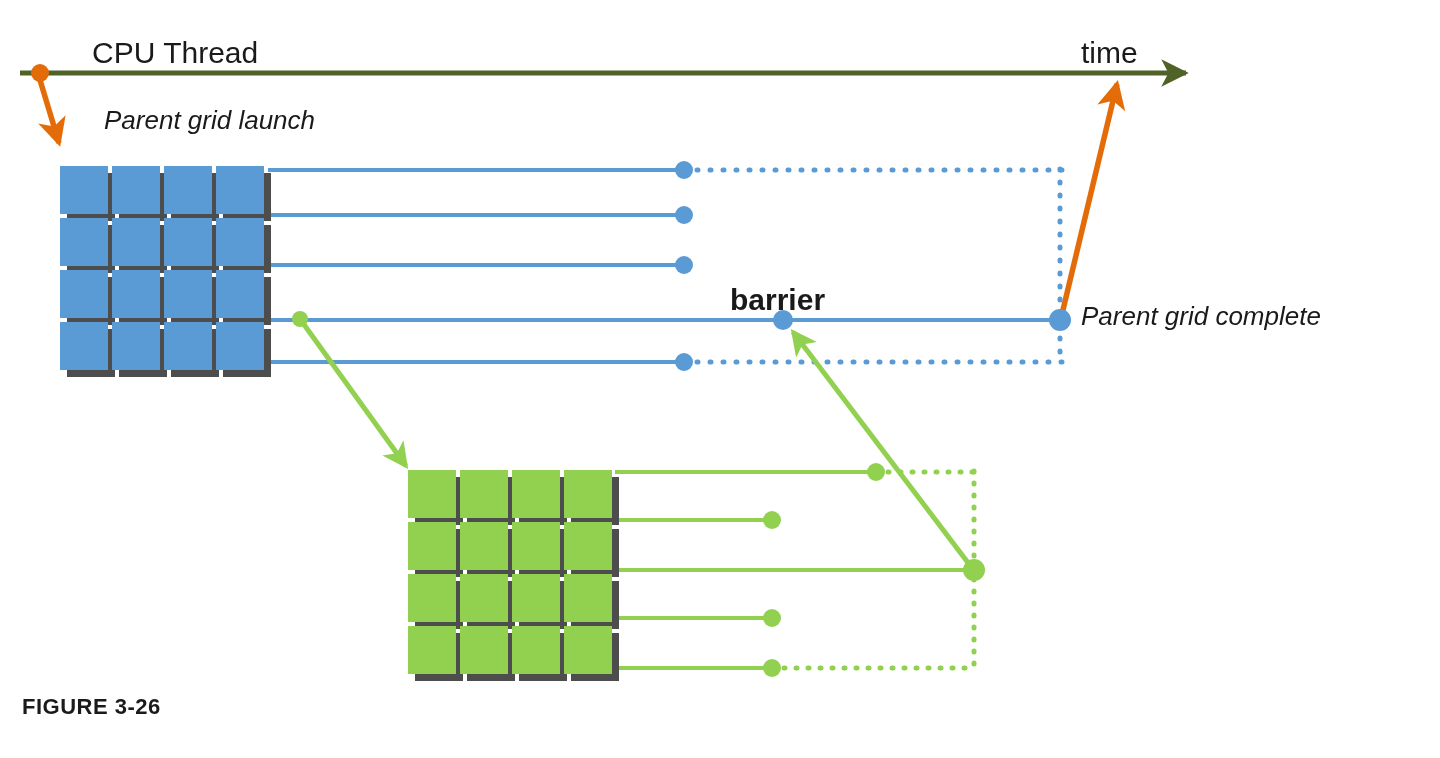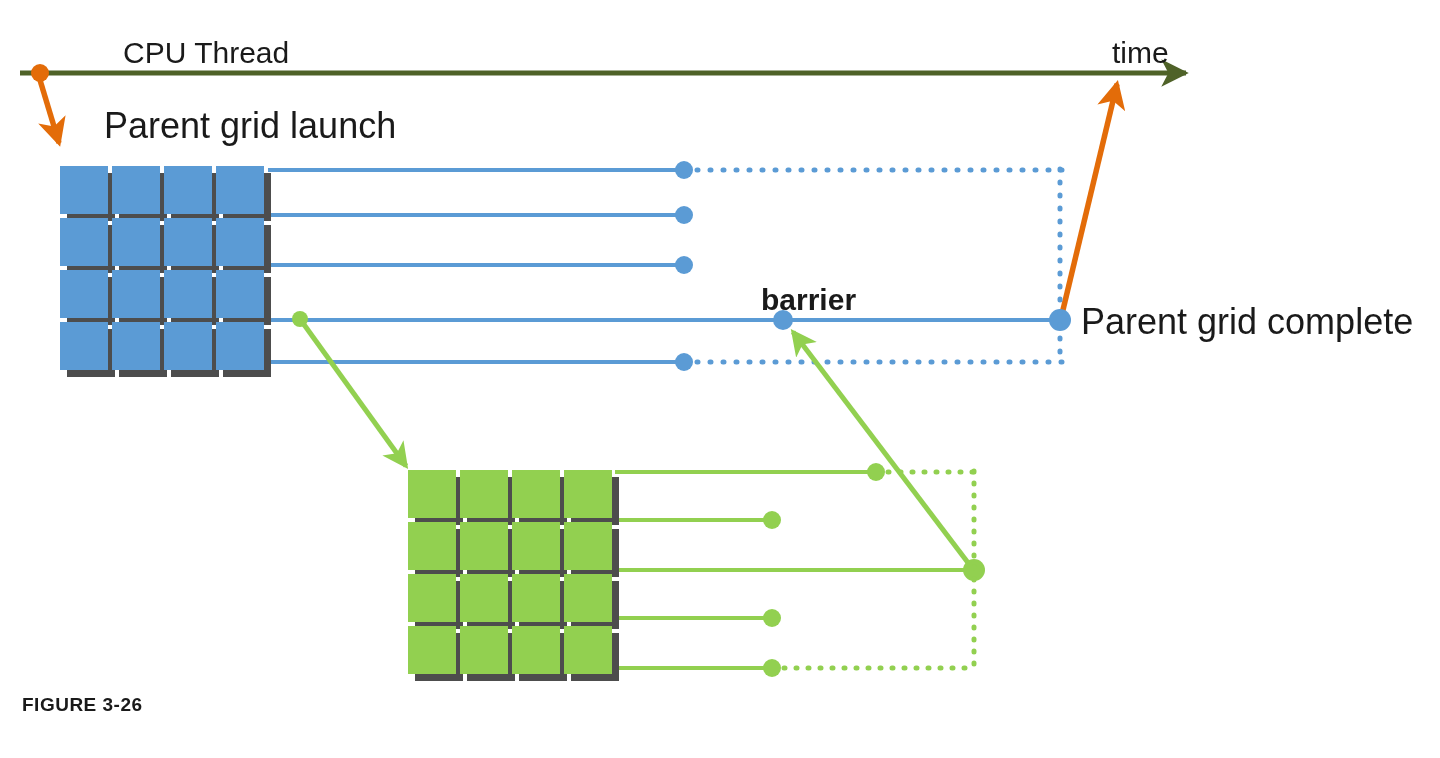--- a/index.html
+++ b/index.html
@@ -27,28 +27,28 @@
   .lbl {
     position: absolute;
     color: #1a1a1a;
     white-space: nowrap;
     font-family: "Liberation Sans", sans-serif;
   }
   .lbl-plain {
     font-size: 30px;
     font-style: normal;
     font-weight: 400;
-    margin-left: 31px;
   }
   .lbl-italic {
-    font-size: 36px;
+    font-size: 26px;
+    font-style: italic;
     font-weight: 400;
   }
   .lbl-caption {
-    font-size: 19px;
+    font-size: 22px;
     font-weight: bold;
     letter-spacing: 0.5px;
   }
   #label-cpu-thread { left: 92px;  top: 36px; }
   #label-time       { left: 1081px; top: 36px; }
   #label-parent-launch { left: 104px; top: 105px; }
   #label-child-launch  { left: 421px; top: 413px; }
   #label-barrier       { left: 730px; top: 283px; font-weight: bold; }
   #label-parent-complete { left: 1081px; top: 301px; text-align: center; }
   #label-child-complete  { left: 1016px; top: 555px; }

